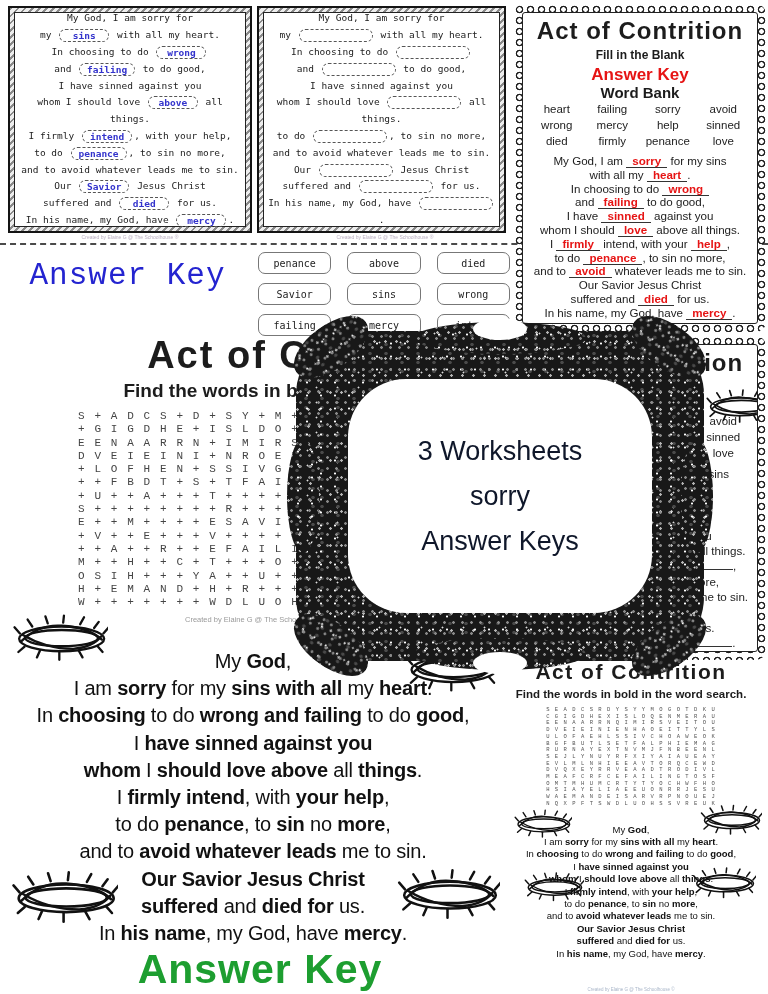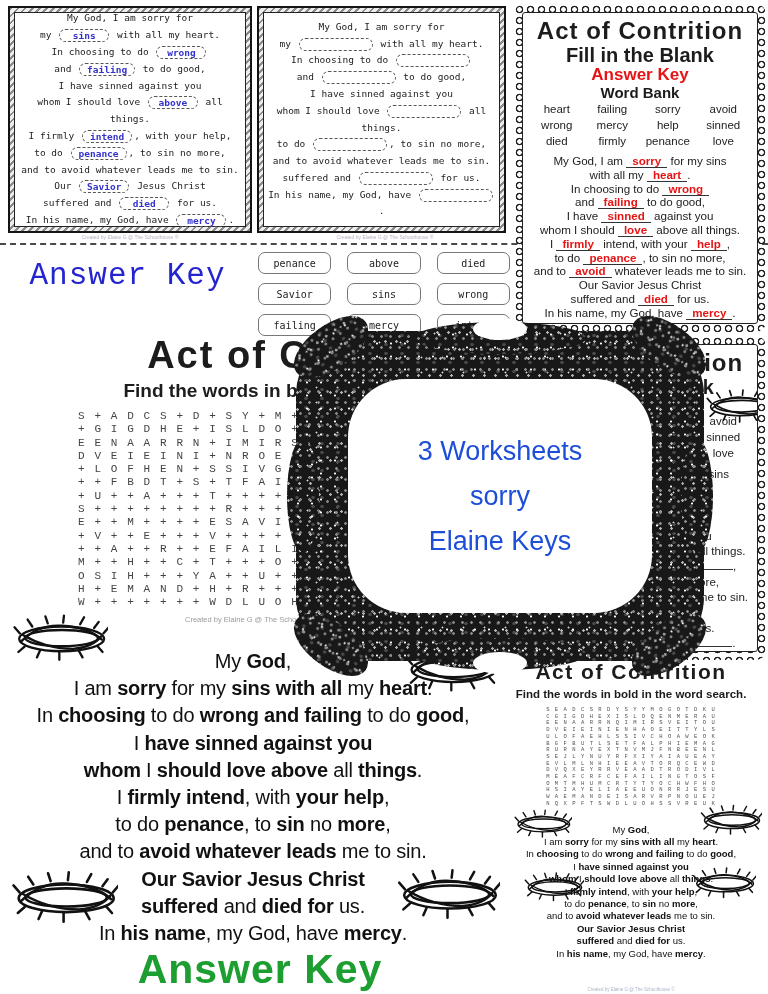--- a/index.html
+++ b/index.html
@@ -27,21 +27,21 @@
   .bankbox{border:1.2px solid #777;border-radius:7px;height:20px;display:flex;align-items:center;justify-content:center;
            font-family:"DejaVu Sans Mono",monospace;font-size:10px;color:#222;background:#fff;}
 
   
   .scallop{position:absolute;border-radius:10px;background:
      radial-gradient(circle,#ffffff 2px,#1f1f1f 2.6px 3.5px,rgba(0,0,0,0) 4.1px);
      background-size:11px 11px;}
   .scallop-in{position:absolute;inset:8px;background:#fff;border:1.6px solid #222;border-radius:3px;
               box-sizing:border-box;padding:4px 6px;text-align:center;overflow:hidden;}
   .rp-title{font-weight:700;font-size:24px;letter-spacing:1px;line-height:28px;}
-  .rp-sub{font-weight:700;font-size:20px;line-height:20px;}
+  .rp-sub{font-weight:700;font-size:12px;line-height:20px;}
   .rp-ak{font-weight:700;font-size:17px;line-height:20px;color:#e61414;}
   .rp-wb{font-weight:700;font-size:15px;line-height:16px;}
   .rp-bank{display:grid;grid-template-columns:repeat(4,1fr);font-size:11.5px;line-height:16px;color:#222;}
   .rp-lines{margin-top:5px;font-size:11.6px;line-height:13.8px;color:#1c1c1c;}
   .ans{color:#e61414;font-weight:700;border-bottom:1.6px solid #333;padding:0 6px;}
   .bline{display:inline-block;width:46px;height:9px;border-bottom:1.6px solid #333;}
 
   
   .ws-title{font-weight:700;letter-spacing:2px;text-align:center;}
   .ws-sub{font-weight:700;text-align:center;}
@@ -66,21 +66,21 @@
   .bump-r{right:-9px;top:108px;width:32px;height:114px;}
   .corner{position:absolute;width:86px;height:44px;border-radius:50%;}
   .c-tl{left:-8px;top:-6px;transform:rotate(-36deg);}
   .c-tr{right:-8px;top:-6px;transform:rotate(36deg);}
   .c-bl{left:-8px;bottom:-6px;transform:rotate(36deg);}
   .c-br{right:-8px;bottom:-6px;transform:rotate(-36deg);}
   .notch{position:absolute;background:#fff;border-radius:50%;width:54px;height:22px;left:177px;}
   .notch-t{top:-13px;} .notch-b{bottom:-13px;}
   .frame-in{position:absolute;left:52px;top:48px;right:52px;bottom:48px;background:#fff;border-radius:58px;
             display:flex;flex-direction:column;align-items:center;justify-content:center;}
-  .badge-line{font-size:27px;line-height:45px;color:#1d4ed8;}
+  .badge-line{font-size:27px;line-height:45px;color:#0f172a;}
 
   
   .prayer-big{position:absolute;left:0;top:648px;width:506px;z-index:8;text-align:center;
               font-size:20px;line-height:27.2px;letter-spacing:-.2px;color:#111;}
   .prayer-small{font-size:9.5px;line-height:12.4px;text-align:center;color:#111;}
   .green-ak{position:absolute;left:60px;top:946px;width:400px;text-align:center;z-index:9;
             font-weight:700;font-size:41px;letter-spacing:1px;color:#1d9e30;}
 
   .crown{position:absolute;z-index:20;}
   .crown svg{width:100%;height:100%;}
@@ -139,20 +139,21 @@
     <div class="pcard-in">
       <div class="fillin">
           <div>My God, I am sorry for</div>
           <div>my <span class="dashbox empty"></span> with all my heart.</div>
           <div>In choosing to do <span class="dashbox empty"></span></div>
           <div>and <span class="dashbox empty"></span> to do good,</div>
           <div>I have sinned against you</div>
           <div>whom I should love <span class="dashbox empty"></span> all things.</div>
           <div>to do <span class="dashbox empty"></span>, to sin no more,</div>
           <div>and to avoid whatever leads me to sin.</div>
+          <div>Our <span class="dashbox empty"></span> Jesus Christ</div>
           <div>suffered and <span class="dashbox empty"></span> for us.</div>
           <div>In his name, my God, have <span class="dashbox empty"></span>.</div>
         </div>
     </div>
   </section>
 
   <div class="tiny-credit" style="left:40px;top:234px;width:180px;">Created by Elaine G @ The Schoolhouse ®</div>
   <div class="tiny-credit" style="left:300px;top:234px;width:170px;">Created by Elaine G @ The Schoolhouse ®</div>
 
   <div class="dashed-sep"></div>
@@ -275,21 +276,21 @@
     <div class="glit bump bump-r"></div>
     <div class="glit corner c-tl"></div>
     <div class="glit corner c-tr"></div>
     <div class="glit corner c-bl"></div>
     <div class="glit corner c-br"></div>
     <div class="notch notch-t"></div>
     <div class="notch notch-b"></div>
     <div class="frame-in">
       <div class="badge-line">3 Worksheets</div>
       <div class="badge-line">sorry</div>
-      <div class="badge-line">Elaine Keys</div>
+      <div class="badge-line">Answer Keys</div>
     </div>
   </div>
 
   <div class="prayer-big">
       <div>My <b>God</b>,</div>
       <div>I am <b>sorry</b> for my <b>sins with all</b> my <b>heart</b>.</div>
       <div>In <b>choosing</b> to do <b>wrong and failing</b> to do <b>good</b>,</div>
       <div>I <b>have sinned against you</b></div>
       <div><b>whom</b> I <b>should love above</b> all <b>things</b>.</div>
       <div>I <b>firmly intend</b>, with <b>your help</b>,</div>

